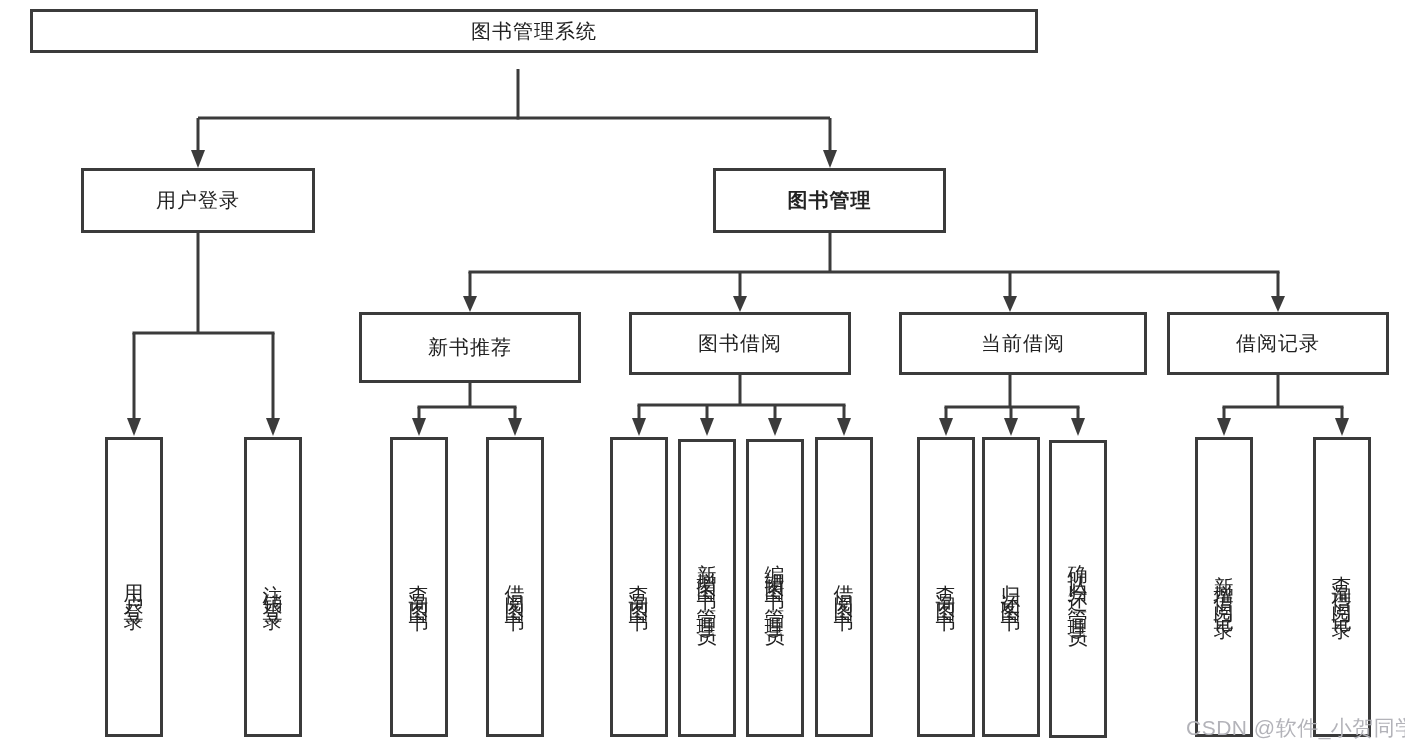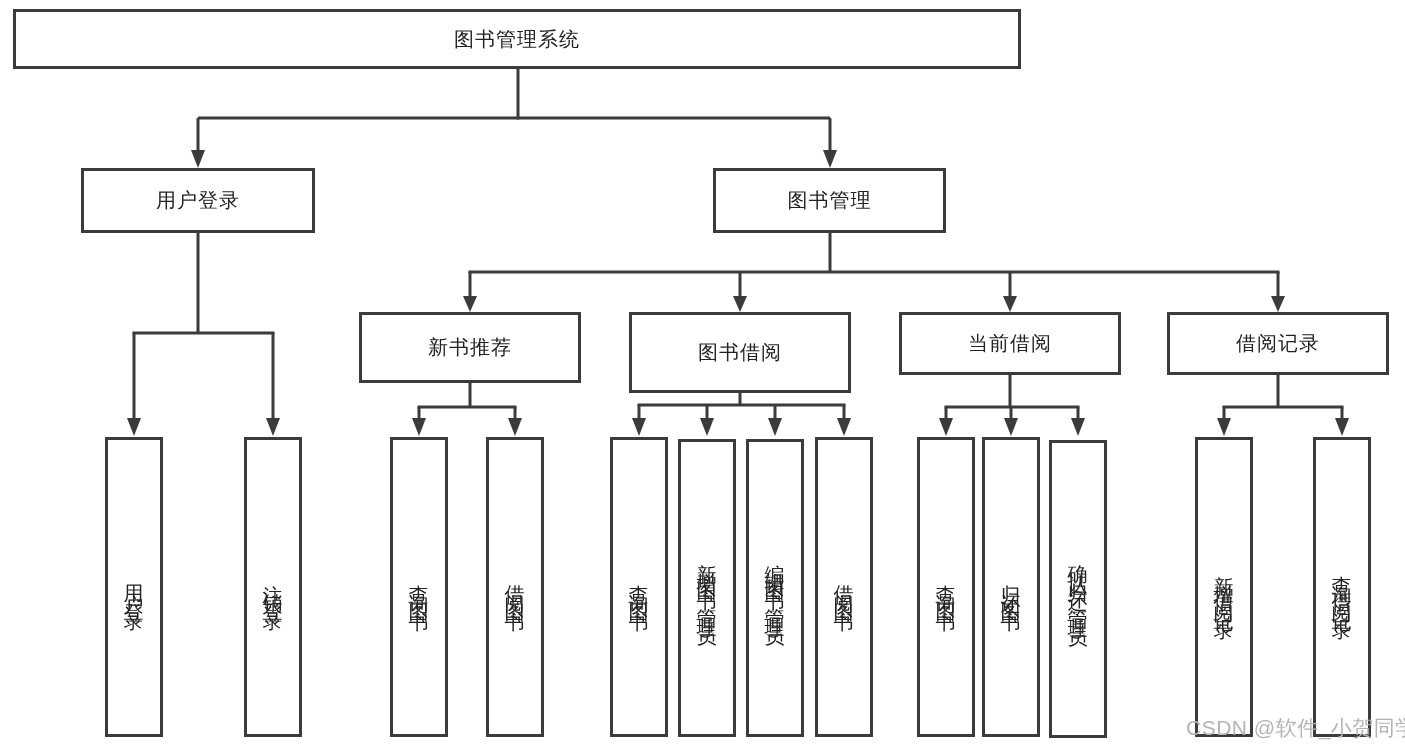--- a/index.html
+++ b/index.html
@@ -128,38 +128,38 @@
     <g>
       <line x1="1278" y1="375" x2="1278" y2="407"></line>
       <line x1="1222.5" y1="407" x2="1343.5" y2="407"></line>
       <line x1="1224" y1="407" x2="1224" y2="420"></line>
       <polygon points="1217,418 1231,418 1224,436"></polygon>
       <line x1="1342" y1="407" x2="1342" y2="420"></line>
       <polygon points="1335,418 1349,418 1342,436"></polygon>
     </g>
   </svg>
 
-  <div class="node h" style="left:13px; top:9px; width:1008px; height:60px;">
+  <div class="node h" style="left:30px; top:9px; width:1008px; height:44px;">
     <span>图书管理系统</span>
   </div>
 
   <div class="node h" style="left:81px; top:168px; width:234px; height:65px;">
     <span>用户登录</span>
   </div>
-  <div class="node h" style="left:713px; top:168px; width:233px; height:65px;">
+  <div class="node h" style="left:713px; top:168px; width:233px; height:65px;font-weight:bold;">
     <span>图书管理</span>
   </div>
 
   <div class="node h" style="left:359px; top:312px; width:222px; height:71px;">
     <span>新书推荐</span>
   </div>
-  <div class="node h" style="left:629px; top:312px; width:222px; height:81px;">
+  <div class="node h" style="left:629px; top:312px; width:222px; height:63px;">
     <span>图书借阅</span>
   </div>
-  <div class="node h" style="left:899px; top:312px; width:222px; height:63px;justify-content:center;">
+  <div class="node h" style="left:899px; top:312px; width:248px; height:63px;justify-content:center;">
     <span>当前借阅</span>
   </div>
   <div class="node h" style="left:1167px; top:312px; width:222px; height:63px;align-items:center;">
     <span>借阅记录</span>
   </div>
 
   <div class="node v" style="left:105px; top:437px; width:58px; height:300px;">
     <span>用户登录</span>
   </div>
   <div class="node v" style="left:244px; top:437px; width:58px; height:300px;">

